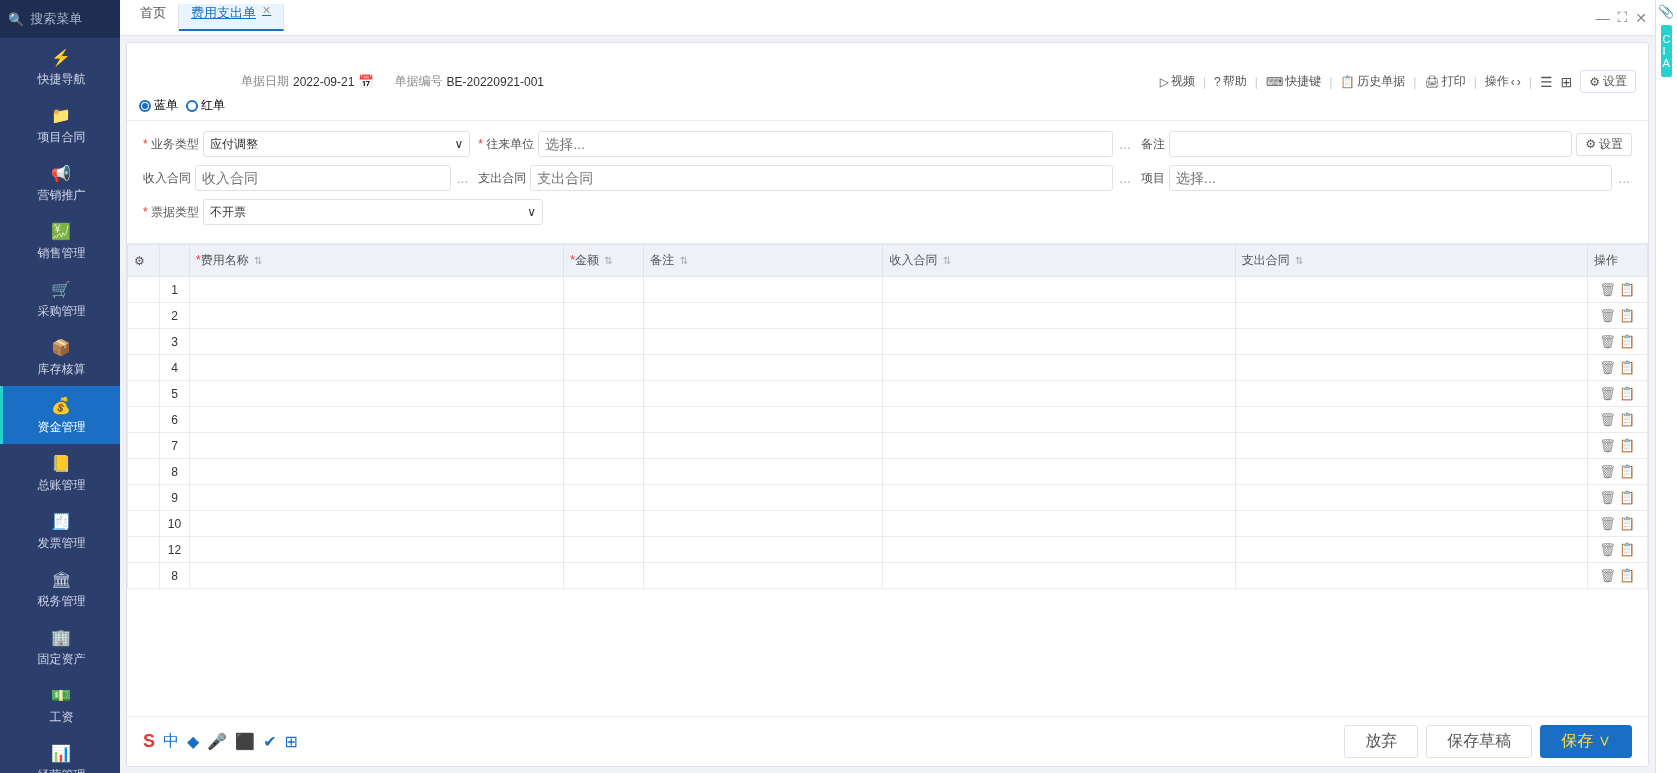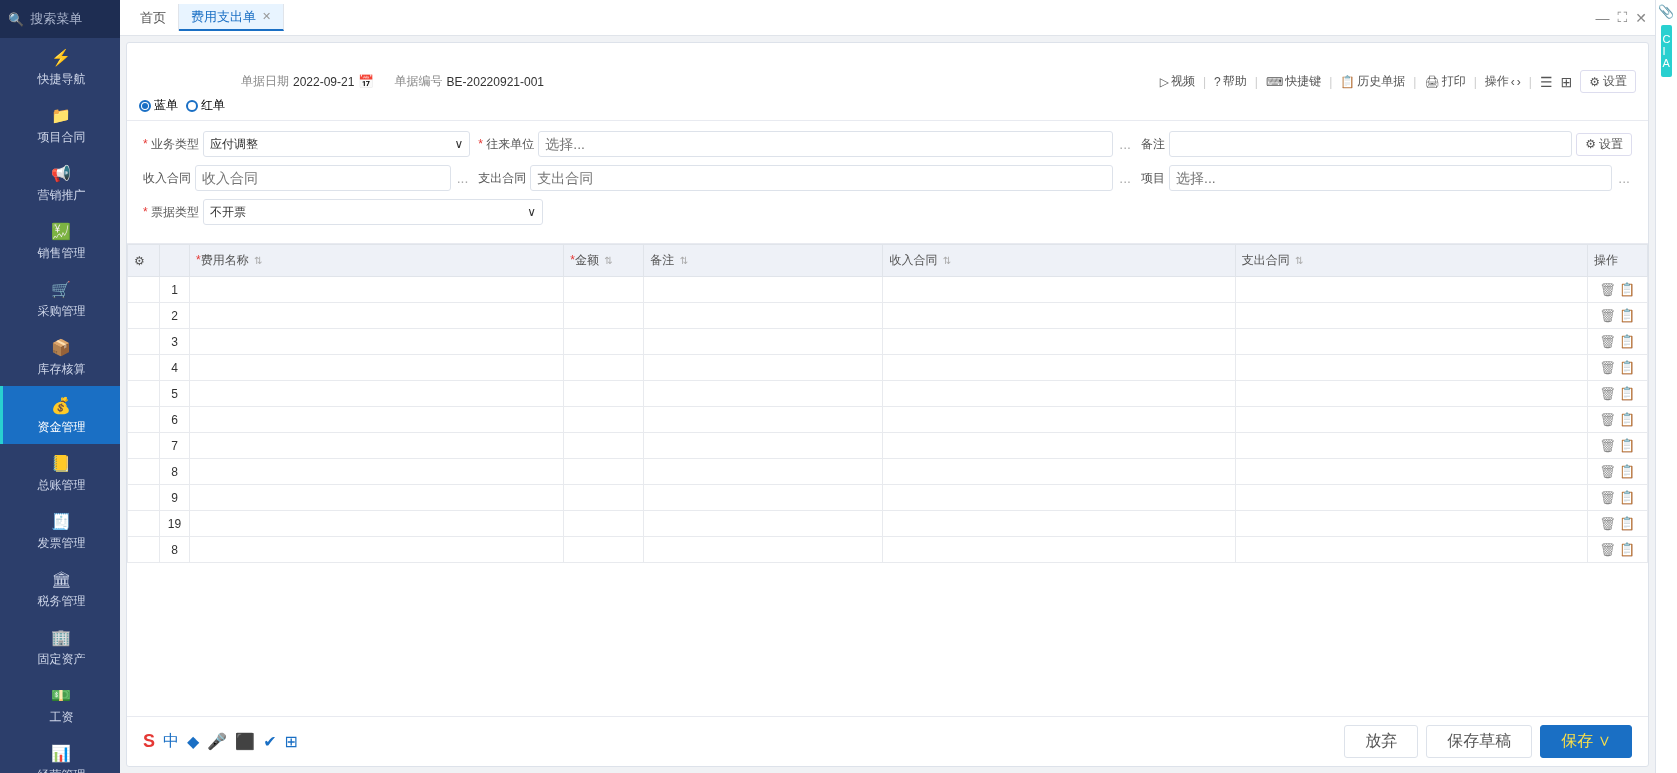--- a/index.html
+++ b/index.html
@@ -53,32 +53,32 @@
       background: #fff;
       display: flex;
       align-items: center;
       border-bottom: 1px solid #e0e4ea;
       padding: 0 8px;
       height: 36px;
       flex-shrink: 0;
     }
     .tab {
       display: flex;
-      align-items: center;
       padding: 0 12px;
       height: 27px;
       cursor: pointer;
       color: #555;
       font-size: 13px;
       border-right: 1px solid #e0e4ea;
     }
     .tab.active {
       background: #e8f4ff;
       color: #1a6fc4;
       border-bottom: 2px solid #1a6fc4;
+      text-decoration: underline;
     }
     .tab-close {
       margin-left: 6px;
       color: #999;
       font-size: 11px;
       cursor: pointer;
     }
 
     
     .form-container {
@@ -598,21 +598,34 @@
       <td></td>
       <td></td>
       <td></td>
       <td class="col-ops">
         <span class="op-icon">🗑</span>
         <span class="op-icon">📋</span>
       </td>
     </tr>
             <tr>
       <td></td>
-      <td class="row-num">19</td>
+      <td class="row-num">10</td>
+      <td></td>
+      <td></td>
+      <td></td>
+      <td></td>
+      <td></td>
+      <td class="col-ops">
+        <span class="op-icon">🗑</span>
+        <span class="op-icon">📋</span>
+      </td>
+    </tr>
+            <tr>
+      <td></td>
+      <td class="row-num">12</td>
       <td></td>
       <td></td>
       <td></td>
       <td></td>
       <td></td>
       <td class="col-ops">
         <span class="op-icon">🗑</span>
         <span class="op-icon">📋</span>
       </td>
     </tr>

